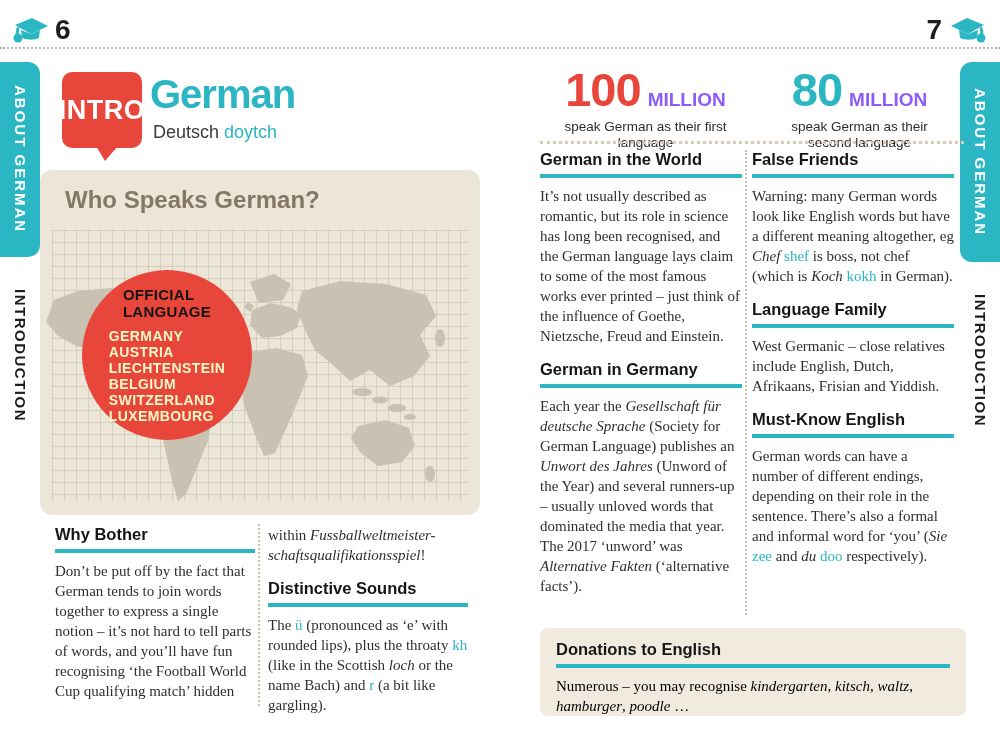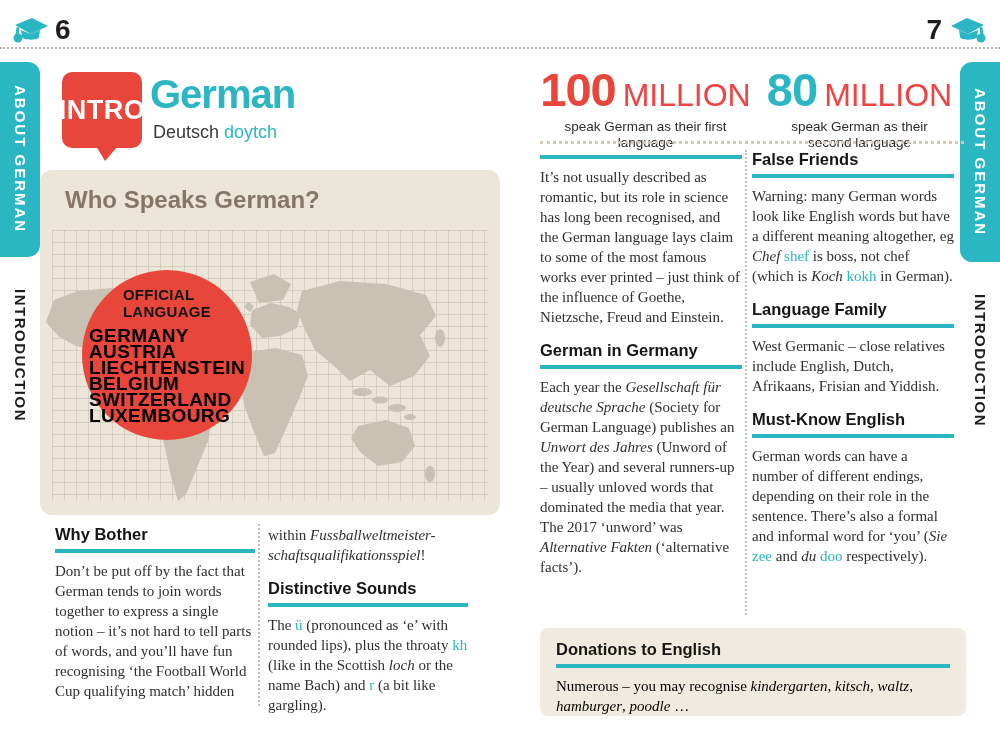--- a/index.html
+++ b/index.html
@@ -26,31 +26,31 @@
   .vlabel-left span,.vlabel-right span{letter-spacing:1.5px;}
   
   .badge{position:absolute;left:62px;top:72px;width:80px;height:76px;background:#e9463b;border-radius:10px;
          display:flex;align-items:center;justify-content:center;color:#fff;font-weight:bold;font-size:27px;letter-spacing:.5px;}
   .badge:after{content:"";position:absolute;left:34px;bottom:-13px;width:0;height:0;
          border-left:9px solid transparent;border-right:13px solid transparent;border-top:15px solid #e9463b;}
   .big-title{position:absolute;left:150px;top:72px;font-size:40px;font-weight:bold;color:#2cb6c3;letter-spacing:-1px;}
   .subtitle{position:absolute;left:153px;top:122px;font-size:18px;color:#3b3b39;}
   .subtitle .pron{color:#2ab6c2;}
   
-  .map-panel{position:absolute;left:40px;top:170px;width:440px;height:345px;background:#ece6d9;border-radius:12px;padding-left:20px;}
+  .map-panel{position:absolute;left:40px;top:170px;width:440px;height:345px;background:#ece6d9;border-radius:12px;}
   .map-title{position:absolute;left:25px;top:16px;font-size:24px;font-weight:bold;color:#847765;}
   .map-grid{position:absolute;left:12px;right:12px;top:60px;bottom:14px;
     background-image:
       repeating-linear-gradient(to right, rgba(166,155,132,.30) 0 1px, transparent 1px 12px),
       repeating-linear-gradient(to bottom, rgba(166,155,132,.30) 0 1px, transparent 1px 12px);}
   .world{position:absolute;left:0;top:0;width:440px;height:345px;}
   .circle{position:absolute;left:42px;top:100px;width:170px;height:170px;border-radius:50%;background:#e9463b;
           display:flex;flex-direction:column;align-items:center;justify-content:center;text-align:left;}
   .circle .c-head{font-weight:bold;font-size:15px;line-height:17px;color:#141414;letter-spacing:.3px;}
-  .circle .c-countries{margin-top:8px;font-weight:bold;font-size:19px;line-height:16px;color:#000000;letter-spacing:.4px;}
+  .circle .c-countries{margin-top:8px;font-weight:bold;font-size:14px;line-height:16px;color:#fef9c3;letter-spacing:.4px;}
   
   .col{position:absolute;font-size:15px;color:#2f2f2d;}
   .serif, .serif p{font-family:"Liberation Serif","DejaVu Serif",serif;}
   .sec-head{font-family:"Liberation Sans",sans-serif;font-weight:bold;font-size:16.5px;color:#161616;margin:0 0 0 0;}
   .sec-rule{height:4px;background:#2ab6c2;margin:5px 0 8px 0;}
   .body-p{margin:0 0 14px 0;font-size:15px;line-height:20px;}
   .seg-i{font-style:italic;}
   .seg-p{color:#2ab6c2;}
   .col-lp1{left:55px;top:525px;width:200px;}
   .col-lp2{left:268px;top:525px;width:200px;}
@@ -60,21 +60,21 @@
   .vd-left{left:258px;top:524px;height:182px;}
   .vd-right{left:745px;top:150px;height:465px;}
   
   .stat{position:absolute;top:62px;width:215px;text-align:center;}
   .stat-1{left:538px;}
   .stat-2{left:752px;}
   .stat .num-row{display:flex;align-items:baseline;justify-content:center;gap:7px;}
   .stat .value{font-size:47px;font-weight:bold;letter-spacing:-1px;}
   .stat-1 .value{color:#e9463b;}
   .stat-2 .value{color:#2ab6c2;}
-  .stat .unit{font-size:32px;font-weight:normal;color:#ef4444;}
+  .stat .unit{font-size:19px;font-weight:bold;color:#8b5cf6;}
   .stat .caption{margin:2px auto 0;width:170px;font-size:13.5px;line-height:16px;color:#2c2c2a;}
   .stats-rule{position:absolute;left:540px;width:424px;top:141px;border-top:3px dotted #d6cbb2;}
   
   .donations{position:absolute;left:540px;top:628px;width:426px;height:88px;background:#f0ebde;border-radius:8px;
              box-sizing:border-box;padding:12px 16px 0 16px;}
   .donations .body-p{margin-bottom:0;}
 </style>
 </head>
 <body>
 
@@ -184,20 +184,21 @@
   <div class="stat stat-2">
     <div class="num-row">
       <span class="value">80</span>
       <span class="unit">MILLION</span>
     </div>
     <div class="caption">speak German as their second language</div>
   </div>
   <div class="stats-rule"></div>
 
   <div class="col col-rp1">
+    <div class="sec-head">German in the World</div>
     <div class="sec-rule"></div>
     <p class="body-p serif"><span>It’s not usually described as romantic, but its role in science has long been recognised, and the German language lays claim to some of the most famous works ever printed – just think of the influence of Goethe, Nietzsche, Freud and Einstein.</span></p>
     <div class="sec-head">German in Germany</div>
     <div class="sec-rule"></div>
     <p class="body-p serif"><span>Each year the </span><span class="seg-i">Gesellschaft für deutsche Sprache</span><span> (Society for German Language) publishes an </span><span class="seg-i">Unwort des Jahres</span><span> (Unword of the Year) and several runners-up – usually unloved words that dominated the media that year. The 2017 ‘unword’ was </span><span class="seg-i">Alternative Fakten</span><span> (‘alternative facts’).</span></p>
   </div>
   <div class="vdivider vd-right"></div>
   <div class="col col-rp2">
     <div class="sec-head">False Friends</div>
     <div class="sec-rule"></div>

